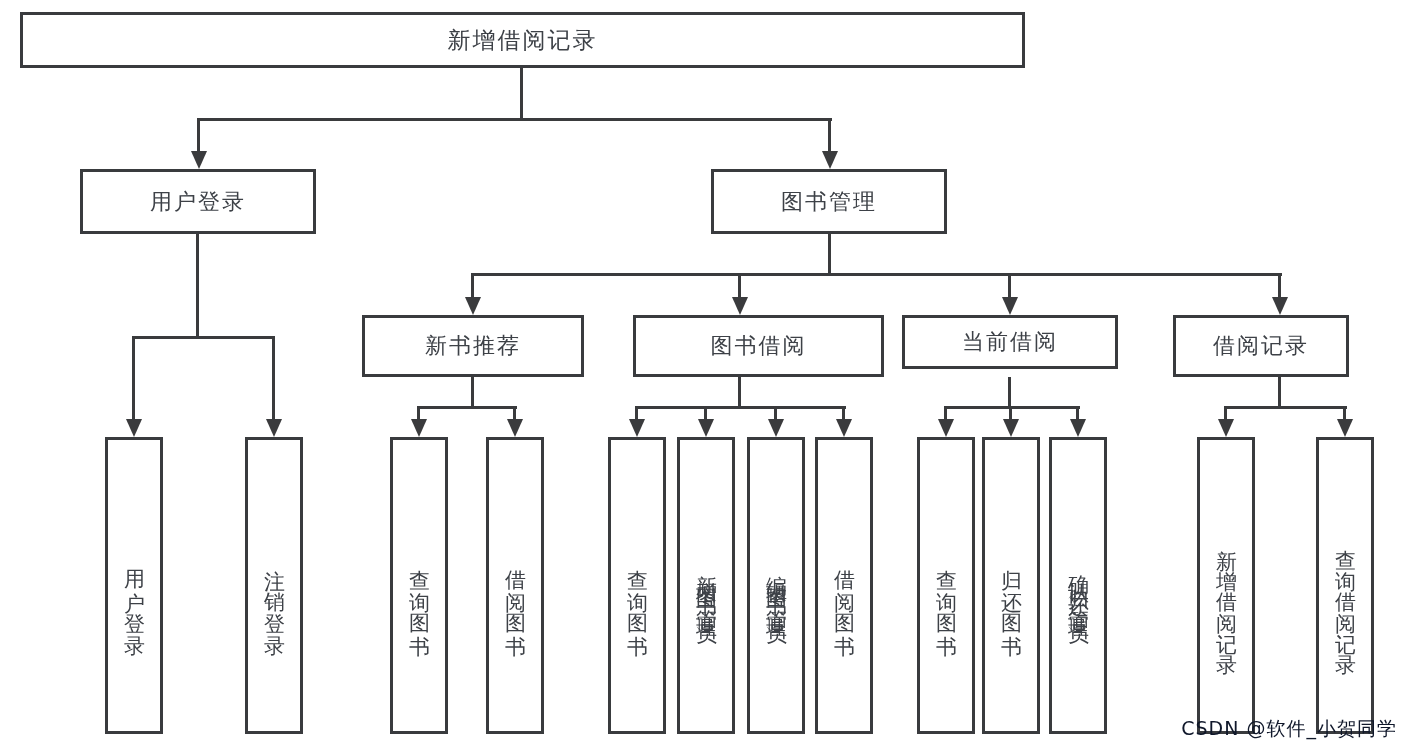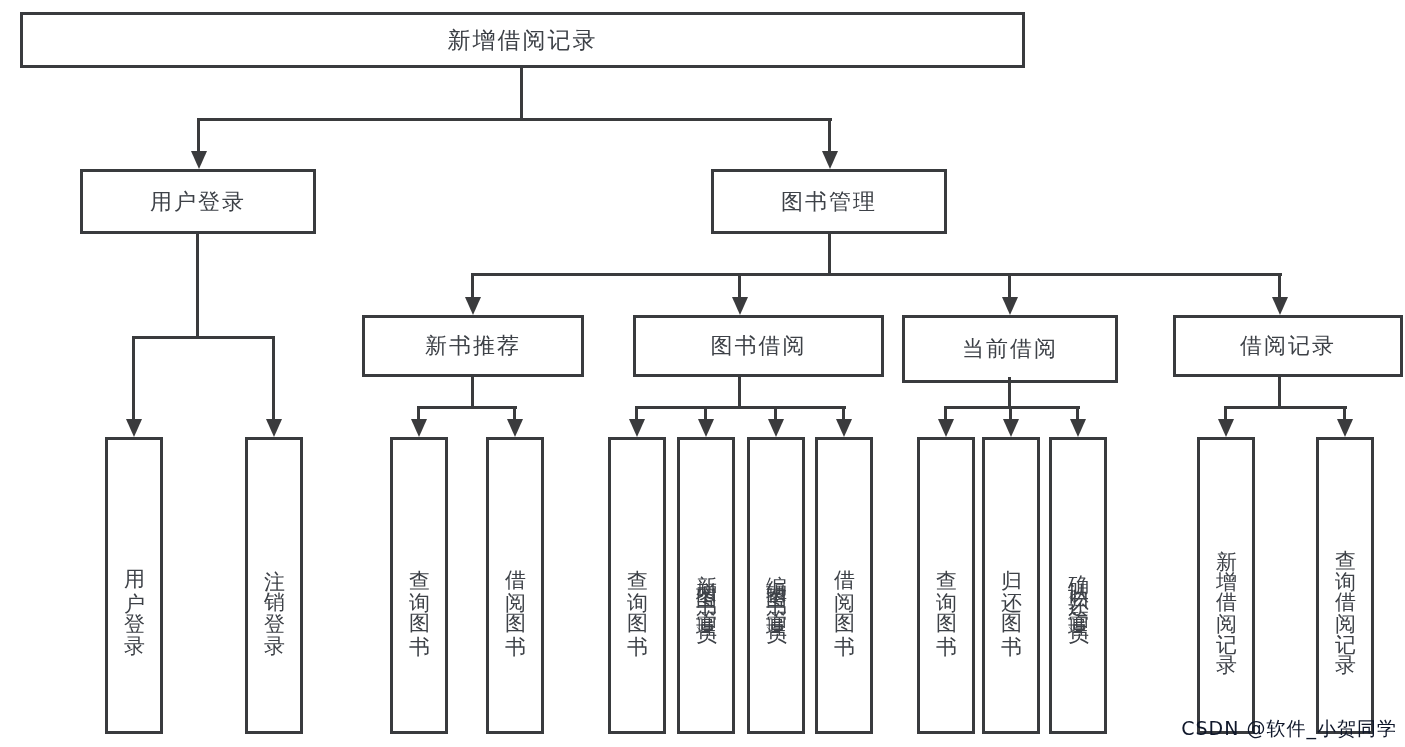--- a/index.html
+++ b/index.html
@@ -40,22 +40,22 @@
 
 <div class="canvas">
 
   <div class="box root">新增借阅记录</div>
 
   <div class="box" style="left:80px;top:169px;width:236px;height:65px">用户登录</div>
   <div class="box" style="left:711px;top:169px;width:236px;height:65px">图书管理</div>
 
   <div class="box" style="left:362px;top:315px;width:222px;height:62px">新书推荐</div>
   <div class="box" style="left:633px;top:315px;width:251px;height:62px">图书借阅</div>
-  <div class="box" style="left:902px;top:315px;width:216px;height:68px">当前借阅</div>
-  <div class="box" style="left:1173px;top:315px;width:230px;height:62px">借阅记录</div>
+  <div class="box" style="left:902px;top:315px;width:216px;height:54px">当前借阅</div>
+  <div class="box" style="left:1173px;top:315px;width:176px;height:62px">借阅记录</div>
 
   <div class="vbox" style="left:105px">
     <span class="vtext" style="letter-spacing: 22px; padding-top: 22px;">用户登录</span>
     </div>
   <div class="vbox" style="left:245px">
     <span class="vtext" style="letter-spacing: 22px; padding-top: 22px;">注销登录</span>
     </div>
 
   <div class="vbox" style="left:390px">
     <span class="vtext" style="letter-spacing: 22px; padding-top: 22px;">查询图书</span>

